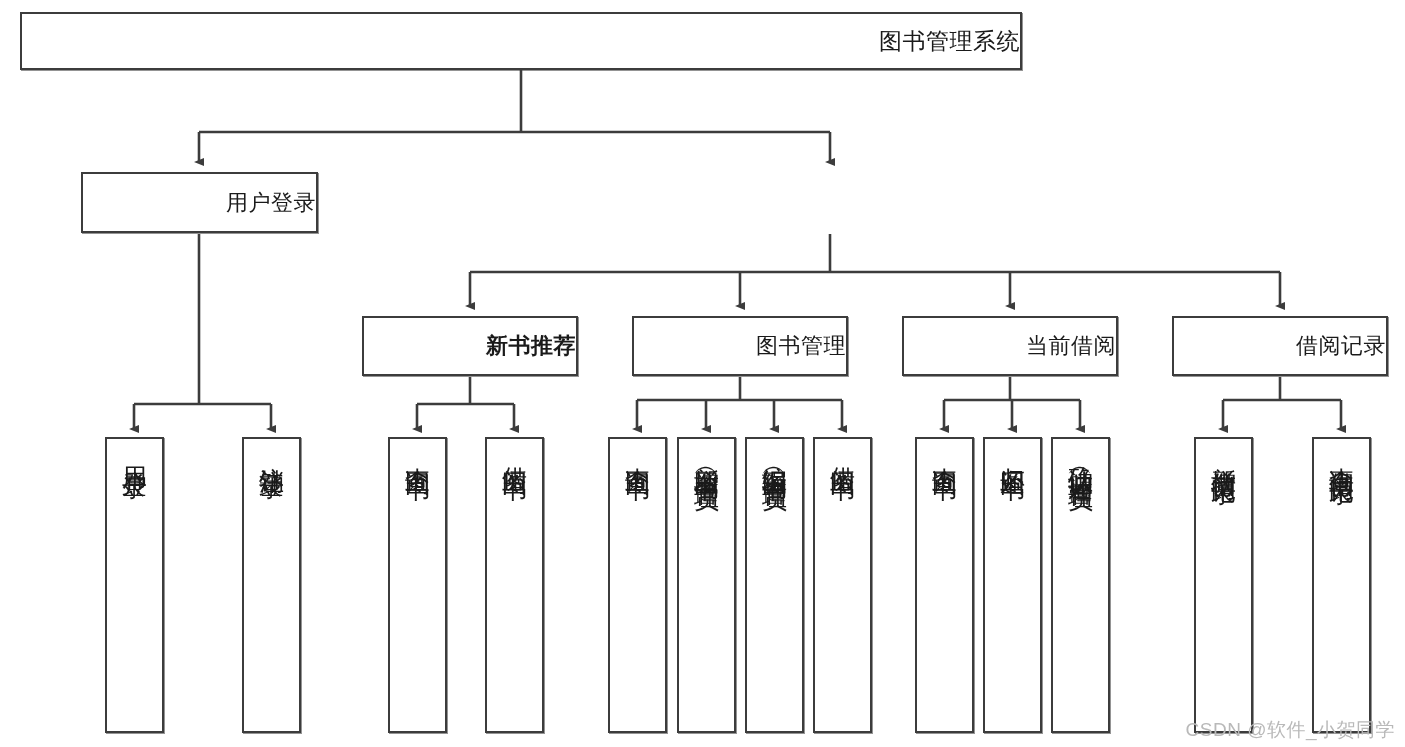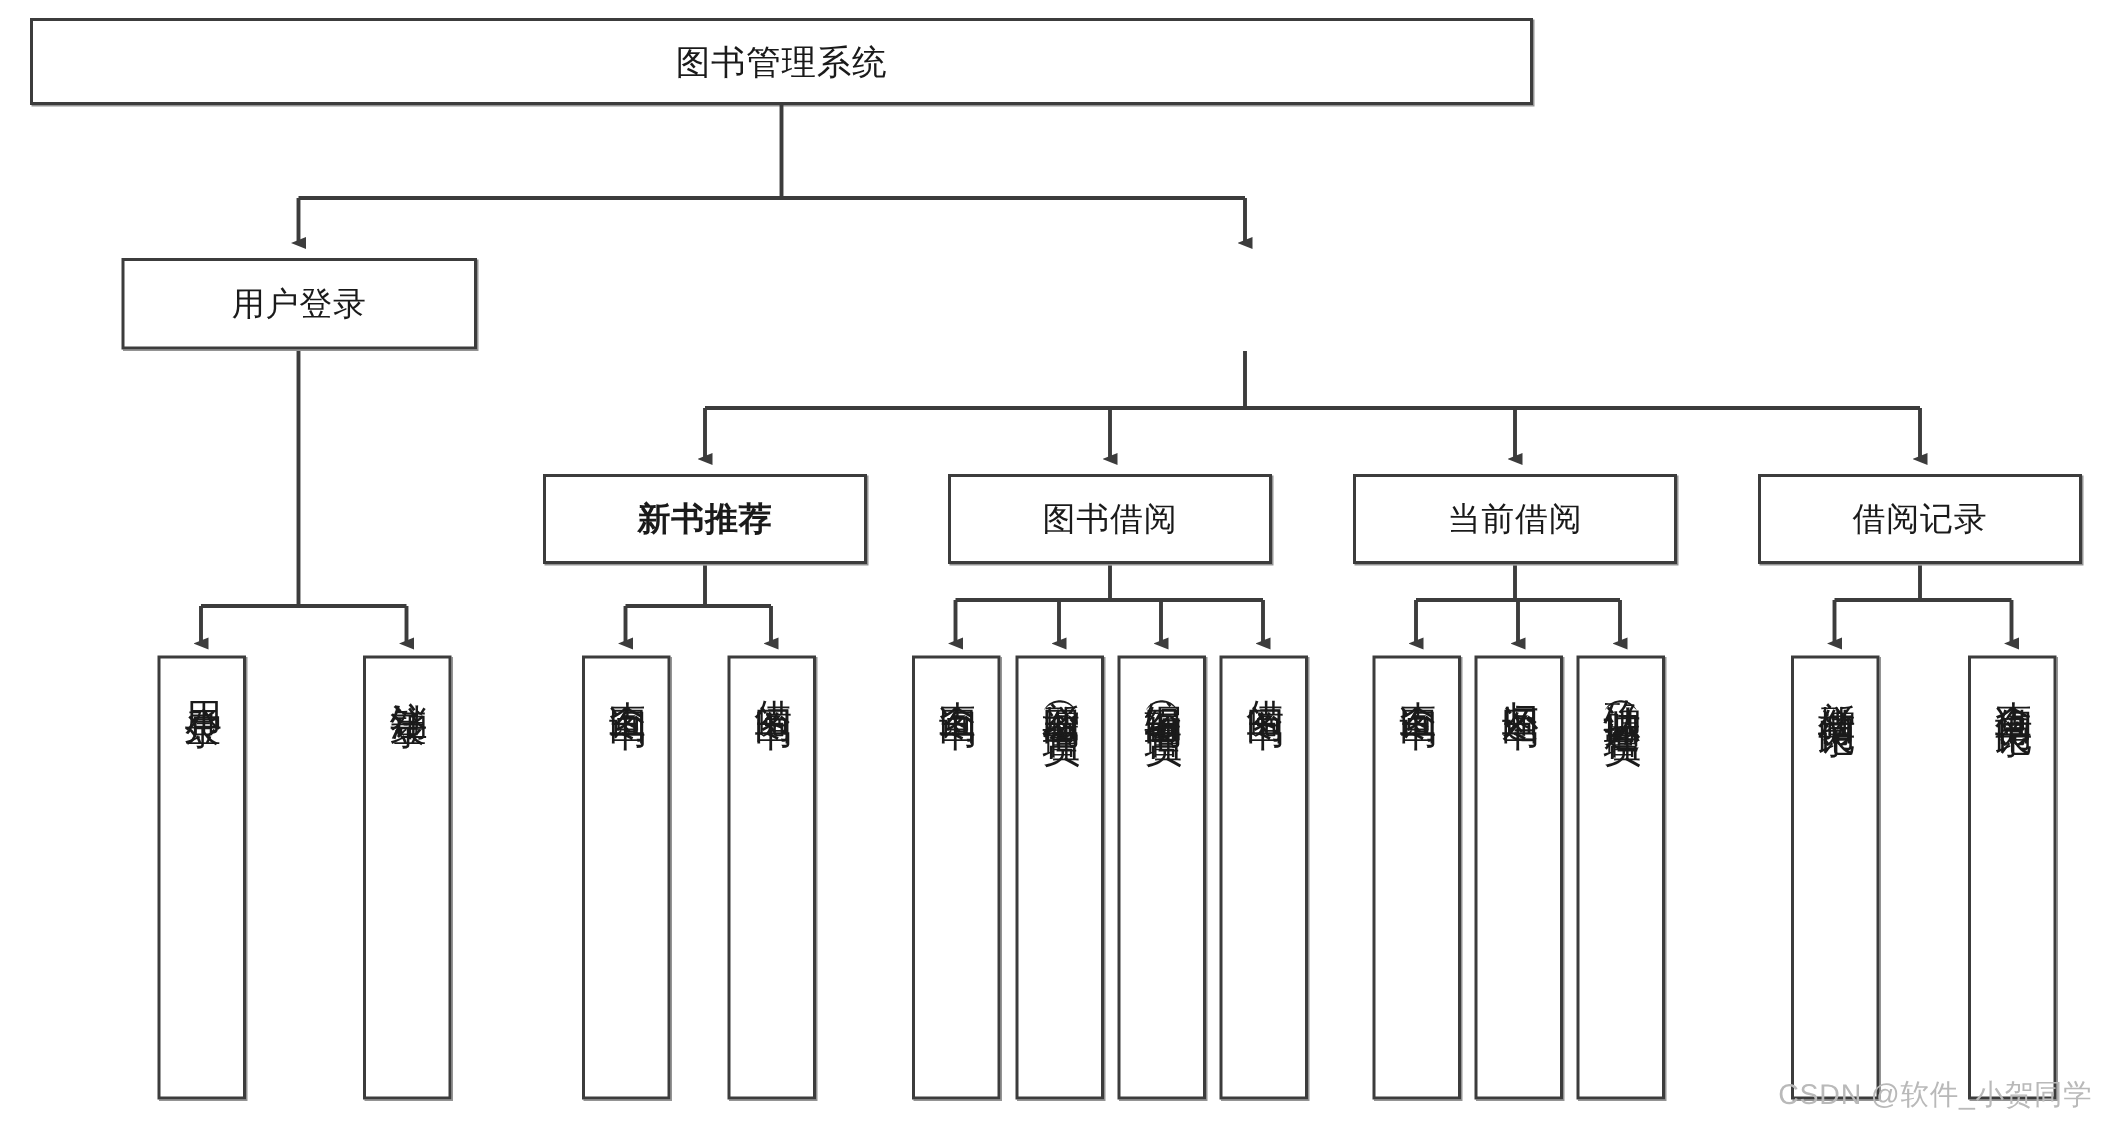--- a/index.html
+++ b/index.html
@@ -27,21 +27,21 @@
     pointer-events: none;
   }
   .node {
     position: absolute;
     box-sizing: border-box;
     background: #ffffff;
     border: 2px solid #3c3c3c;
     box-shadow: 1px 1px 0 0 rgba(60,60,60,0.55);
     display: flex;
     align-items: center;
-    justify-content: center;
+    justify-content: flex-end;
     color: #1a1a1a;
     z-index: 2;
   }
   .node .lbl {
     display: block;
     text-align: center;
     line-height: 1.16;
     letter-spacing: 0.5px;
     white-space: nowrap;
   }
@@ -139,21 +139,21 @@
   </div>
 
   <div class="node horiz" style="left:81px; top:172px; width:237px; height:61px;">
     <span class="lbl">用户登录</span>
   </div>
 
   <div class="node horiz" style="left:362px; top:316px; width:216px; height:60px;font-weight:bold;">
     <span class="lbl">新书推荐</span>
   </div>
   <div class="node horiz" style="left:632px; top:316px; width:216px; height:60px;">
-    <span class="lbl">图书借阅</span>
+    <span class="lbl">图书管理</span>
   </div>
   <div class="node horiz" style="left:902px; top:316px; width:216px; height:60px;">
     <span class="lbl">当前借阅</span>
   </div>
   <div class="node horiz" style="left:1172px; top:316px; width:216px; height:60px;">
     <span class="lbl">借阅记录</span>
   </div>
 
   <div class="node vert" style="left:105px; top:437px; width:59px; height:296px;">
     <span class="lbl">用户登录</span>

